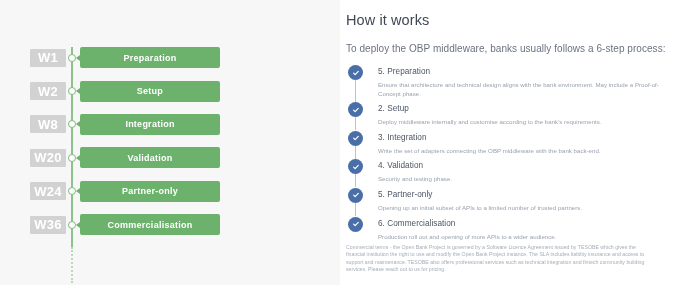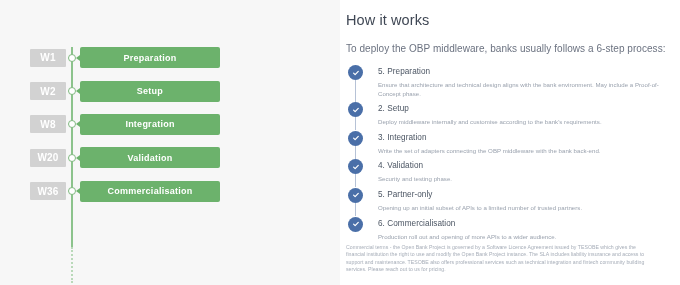--- a/index.html
+++ b/index.html
@@ -57,21 +57,21 @@
     align-items: center;
   }
   .week-chip {
     position: absolute;
     left: 30px;
     width: 36px;
     height: 18px;
     background: #d2d2d2;
     border-radius: 1px;
     color: #ffffff;
-    font-size: 10px;
+    font-size: 13px;
     font-weight: bold;
     letter-spacing: 0.2px;
     display: flex;
     align-items: center;
     justify-content: center;
     box-sizing: border-box;
   }
   .node {
     position: absolute;
     left: 68px;
@@ -230,20 +230,26 @@
         <div class="phase-pill">Integration</div>
       </div>
 
       <div class="row">
         <div class="week-chip">W20</div>
         <div class="node"></div>
         <div class="pill-notch"></div>
         <div class="phase-pill">Validation</div>
       </div>
 
+      <div class="row">
+        <div class="week-chip">W24</div>
+        <div class="node"></div>
+        <div class="pill-notch"></div>
+        <div class="phase-pill">Partner-only</div>
+      </div>
 
       <div class="row">
         <div class="week-chip">W36</div>
         <div class="node"></div>
         <div class="pill-notch"></div>
         <div class="phase-pill">Commercialisation</div>
       </div>
     </div>
   </div>
 

